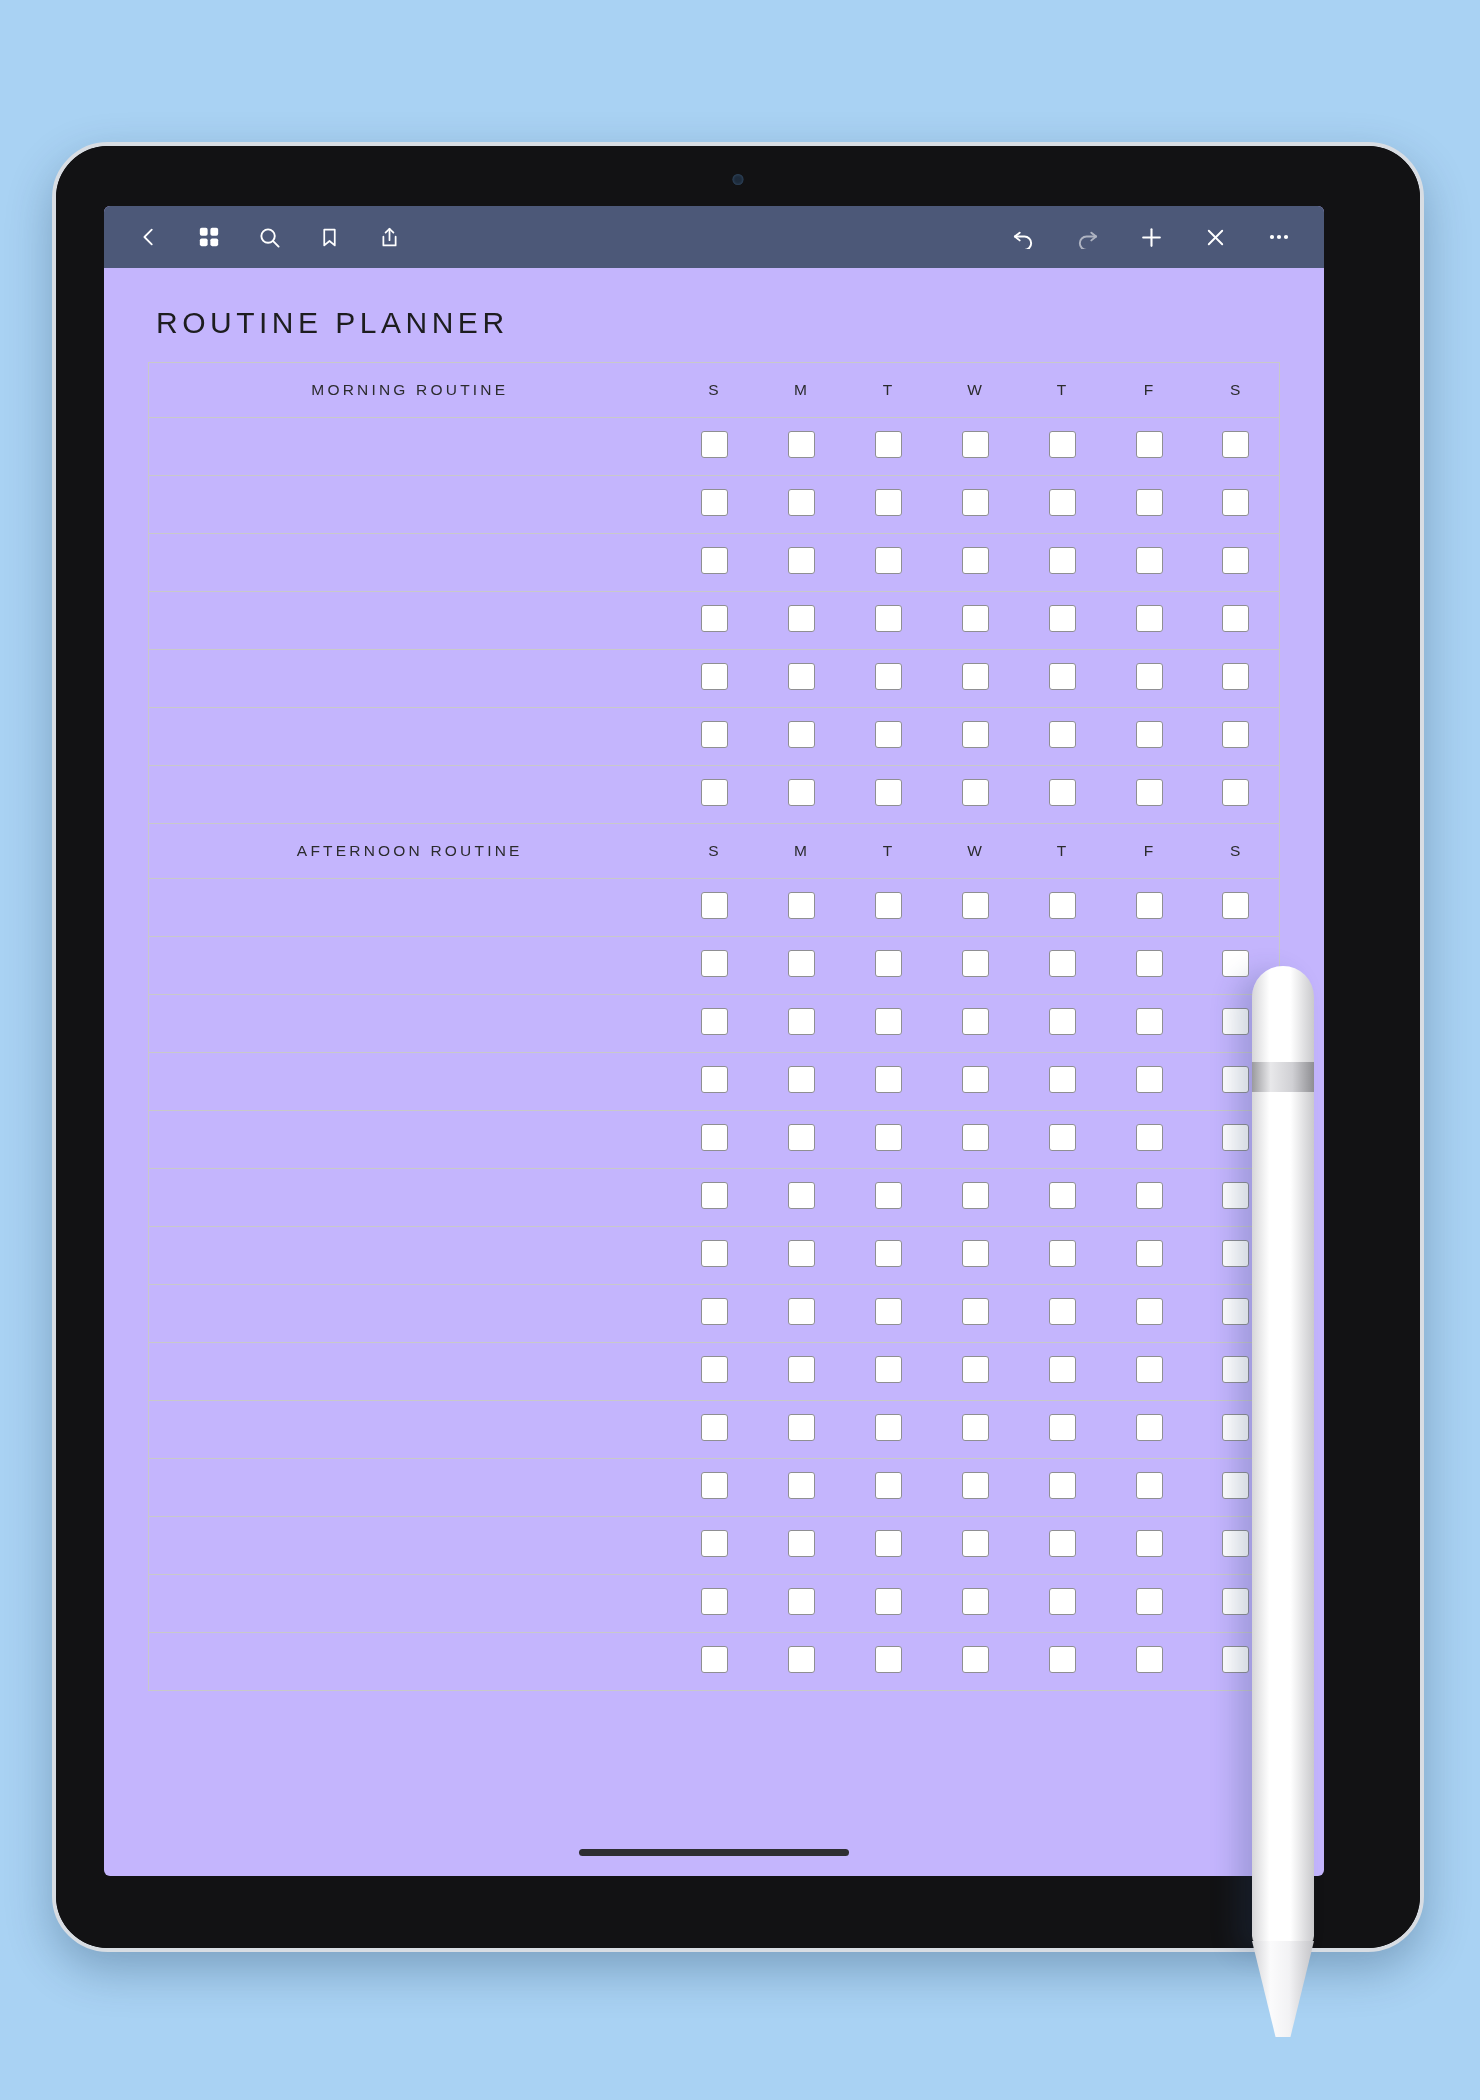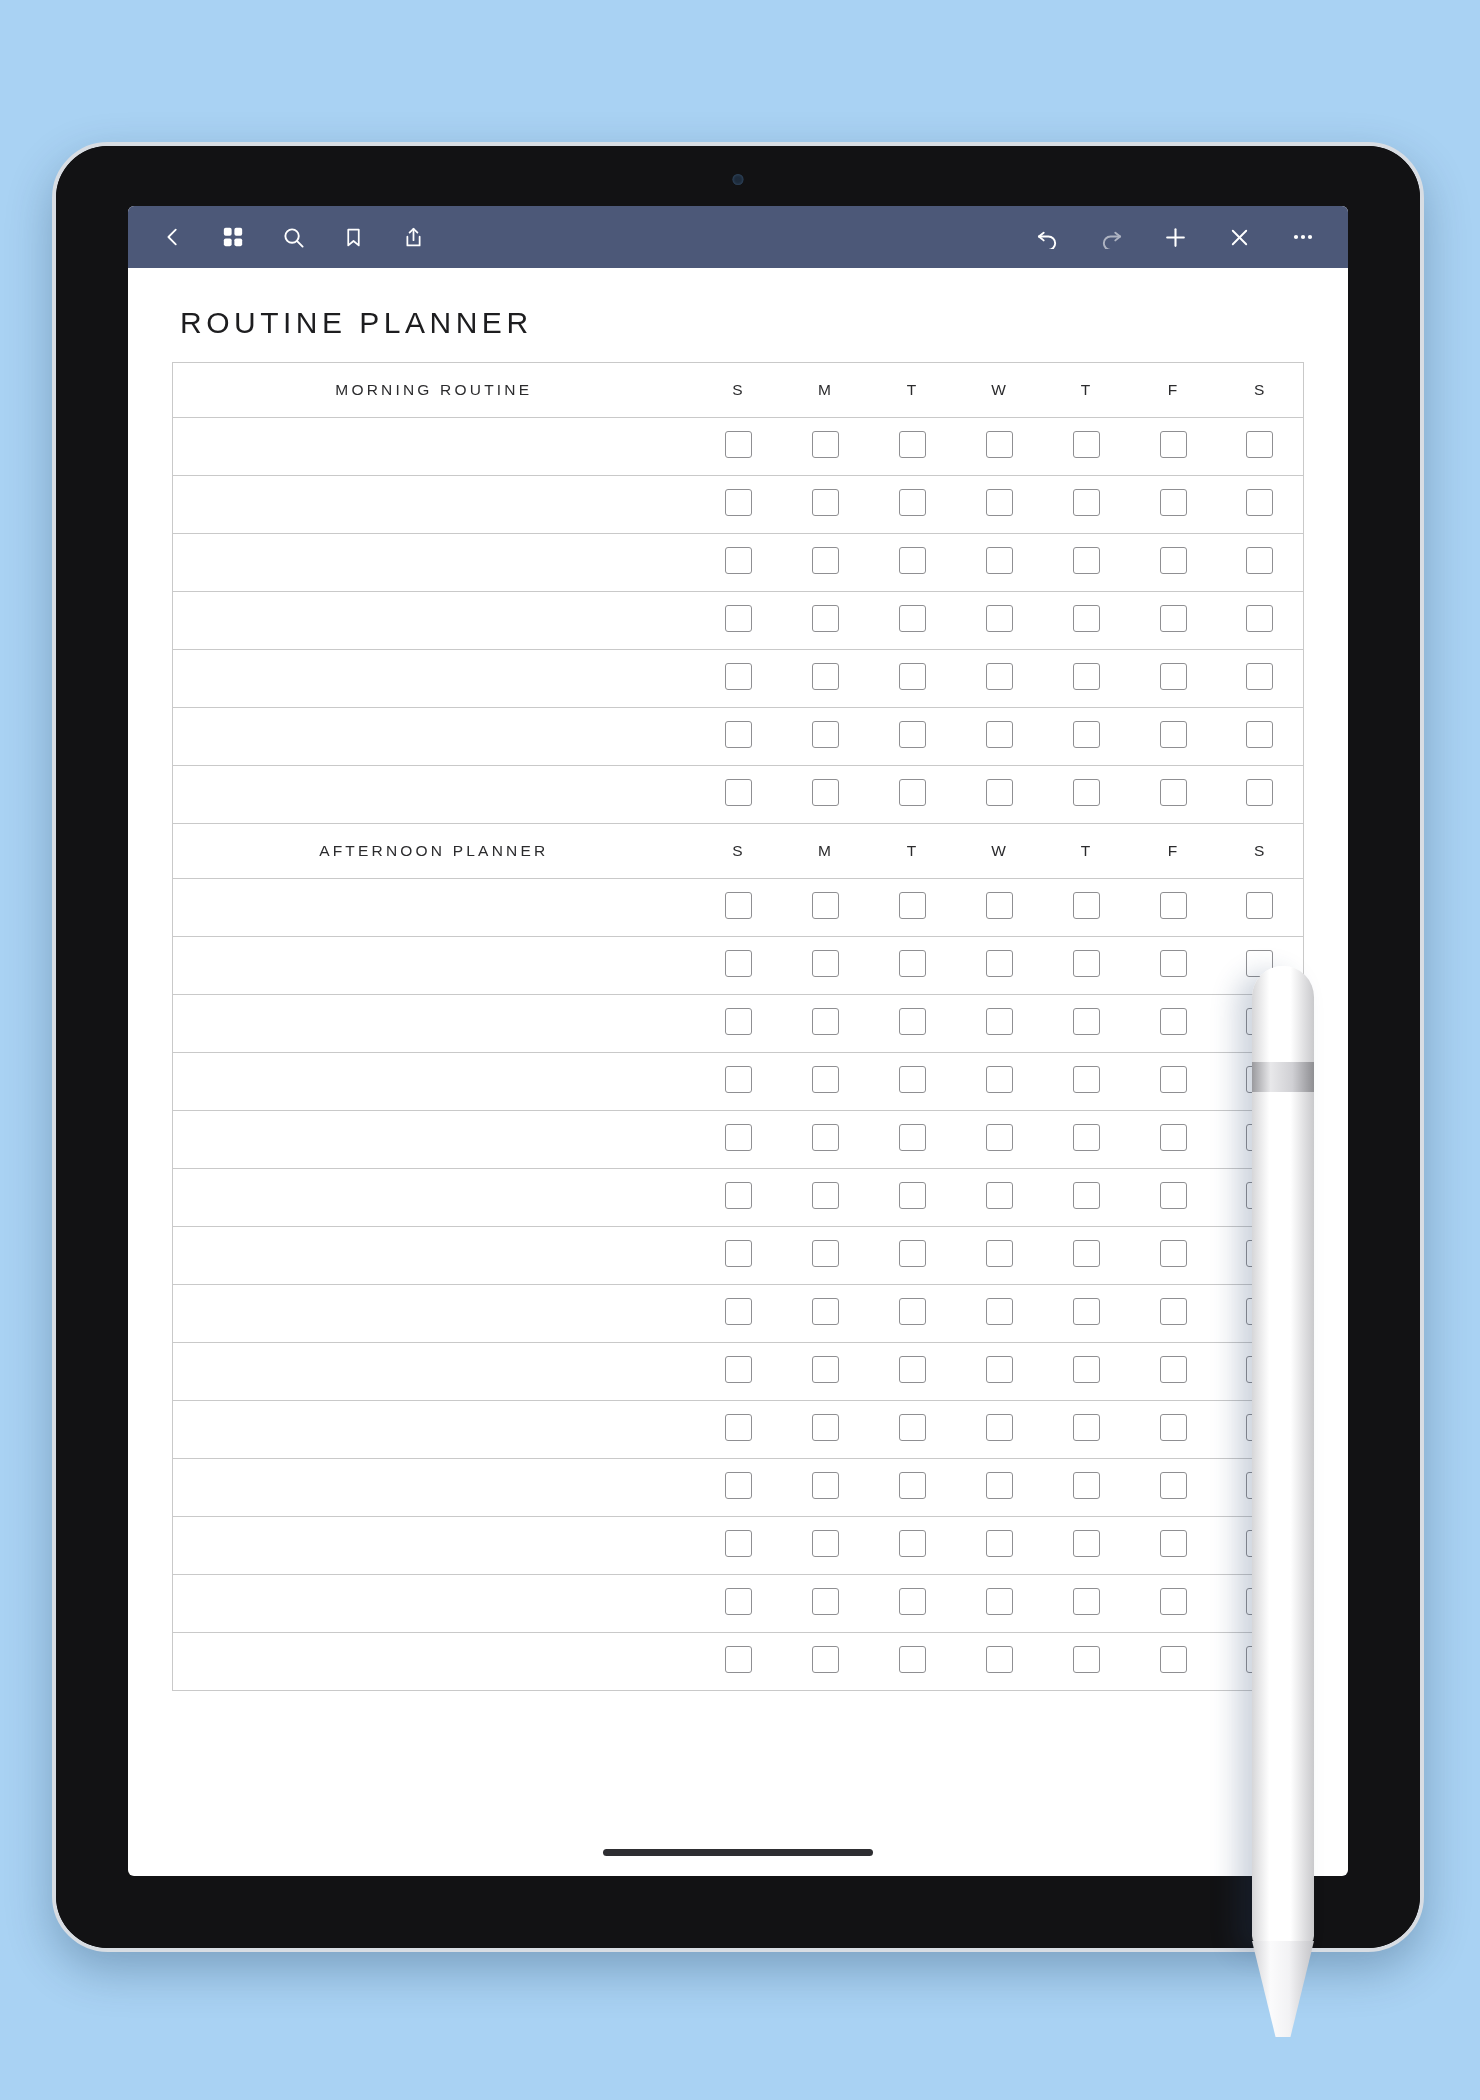--- a/index.html
+++ b/index.html
@@ -46,24 +46,23 @@
     box-shadow: inset 0 0 3px #3b5774;
   }
 
   
   #screen {
     position: absolute;
     left: 48px;
     top: 60px;
     width: 1220px;
     height: 1670px;
-    background: #ffffff;
+    background: #c4b5fd;
     border-radius: 6px;
     overflow: hidden;
-    margin-left: 24px;
   }
 
   
   #toolbar {
     height: 62px;
     background: #4c5878;
     display: flex;
     align-items: center;
     padding: 0 30px;
     box-sizing: border-box;
@@ -366,21 +365,21 @@
               <td class="task-cell"></td>
               <td class="cb-cell"><span class="checkbox"></span></td>
               <td class="cb-cell"><span class="checkbox"></span></td>
               <td class="cb-cell"><span class="checkbox"></span></td>
               <td class="cb-cell"><span class="checkbox"></span></td>
               <td class="cb-cell"><span class="checkbox"></span></td>
               <td class="cb-cell"><span class="checkbox"></span></td>
               <td class="cb-cell last-col"><span class="checkbox"></span></td>
             </tr>
             <tr class="section-head">
-              <td class="section-title task-cell">AFTERNOON PLANNER</td>
+              <td class="section-title task-cell">AFTERNOON ROUTINE</td>
               <td class="day-head">S</td>
               <td class="day-head">M</td>
               <td class="day-head">T</td>
               <td class="day-head">W</td>
               <td class="day-head">T</td>
               <td class="day-head">F</td>
               <td class="day-head last-col">S</td>
             </tr>
             <tr class="task-row">
               <td class="task-cell"></td>

